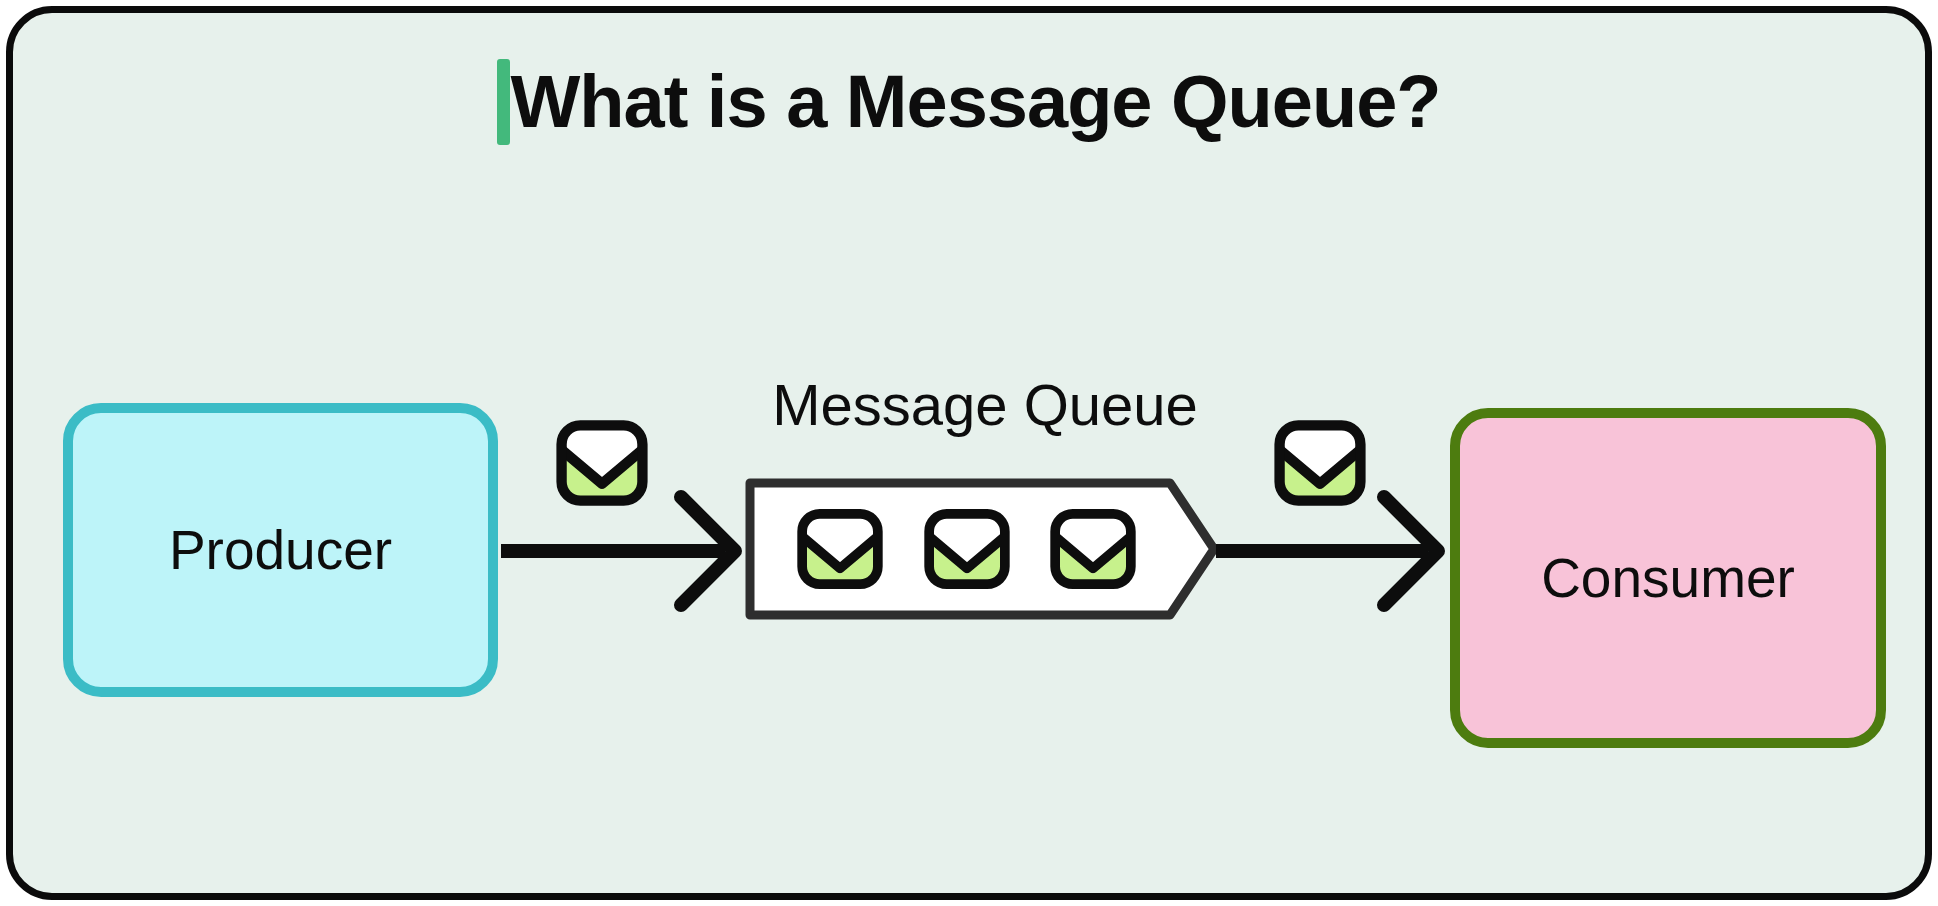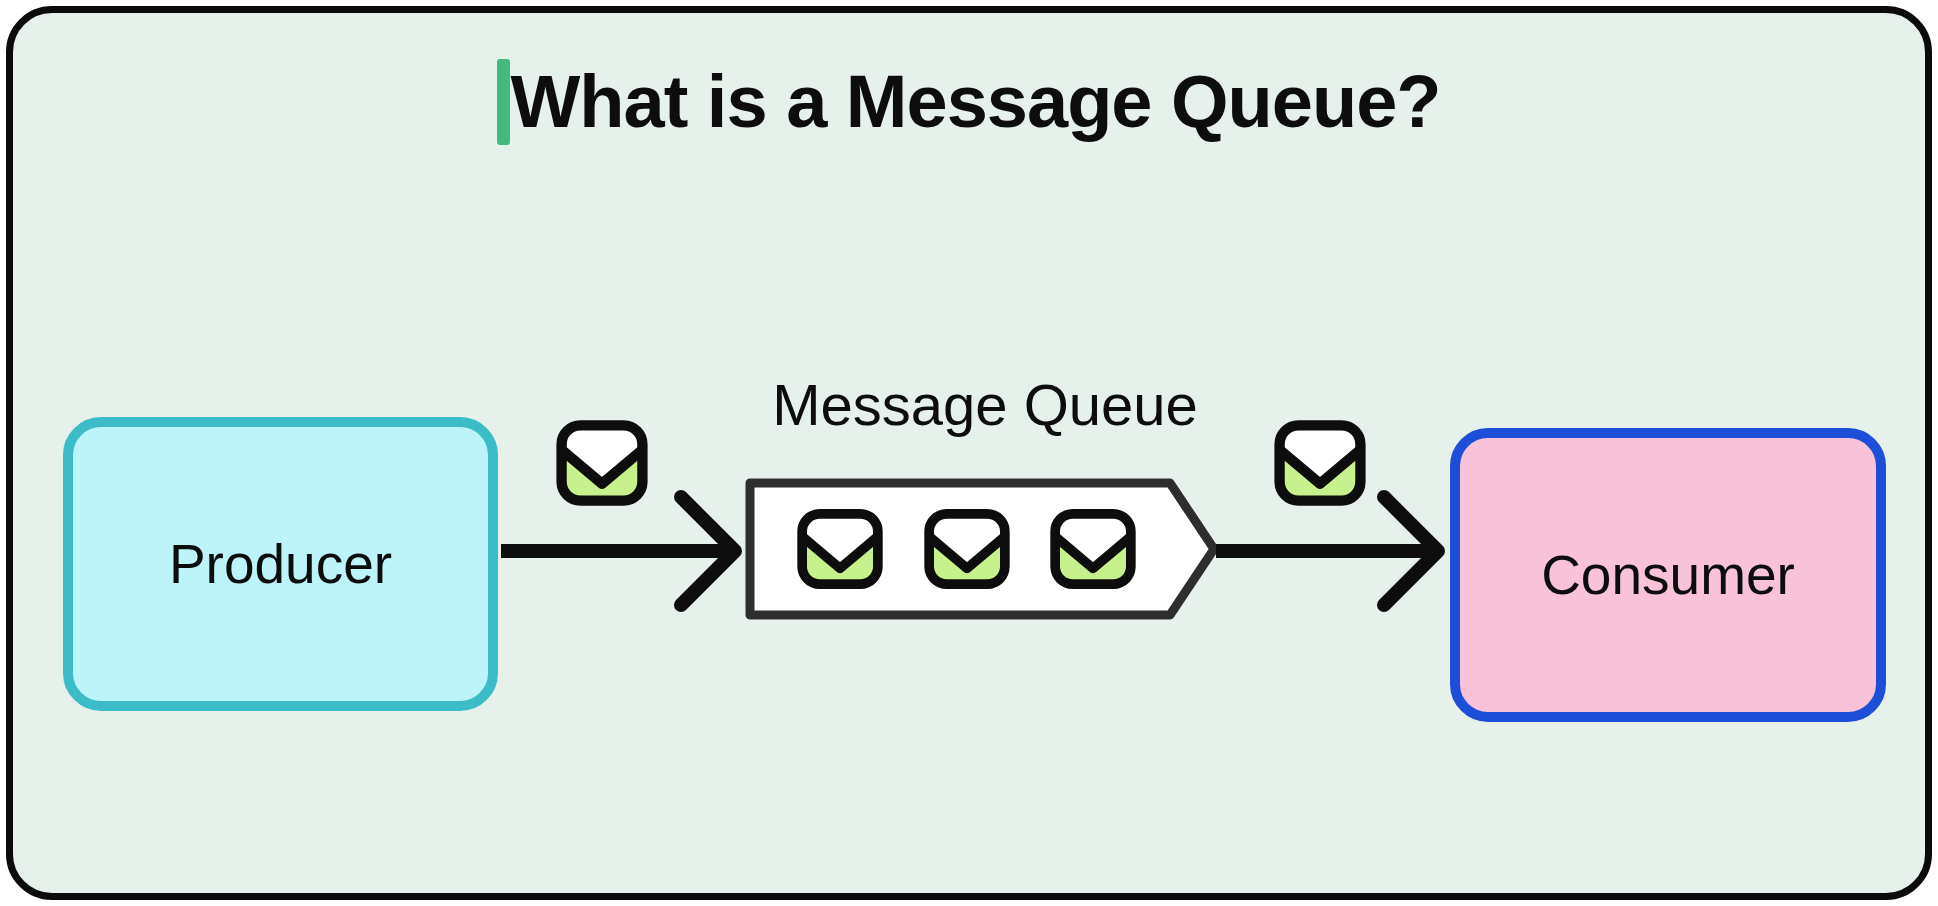--- a/index.html
+++ b/index.html
@@ -48,27 +48,26 @@
     justify-content: center;
     border-radius: 38px;
     font-size: 55px;
     line-height: 1;
   }
   .producer {
     left: 63px; top: 403px;
     width: 435px; height: 294px;
     background: #bdf4f9;
     border: 10px solid #3bbcc6;
-    margin-top: 14px;
   }
   .consumer {
-    left: 1450px; top: 428px;
-    width: 436px; height: 294px;
+    left: 1450px; top: 408px;
+    width: 436px; height: 340px;
     background: #f8c3d8;
-    border: 10px solid #1d4ed8;
+    border: 10px solid #4d7c0f;
   }
   .queue-label {
     position: absolute;
     left: 742px; top: 372px;
     width: 486px;
     text-align: center;
     font-size: 58px;
     line-height: 1.15;
     white-space: nowrap;
   }

